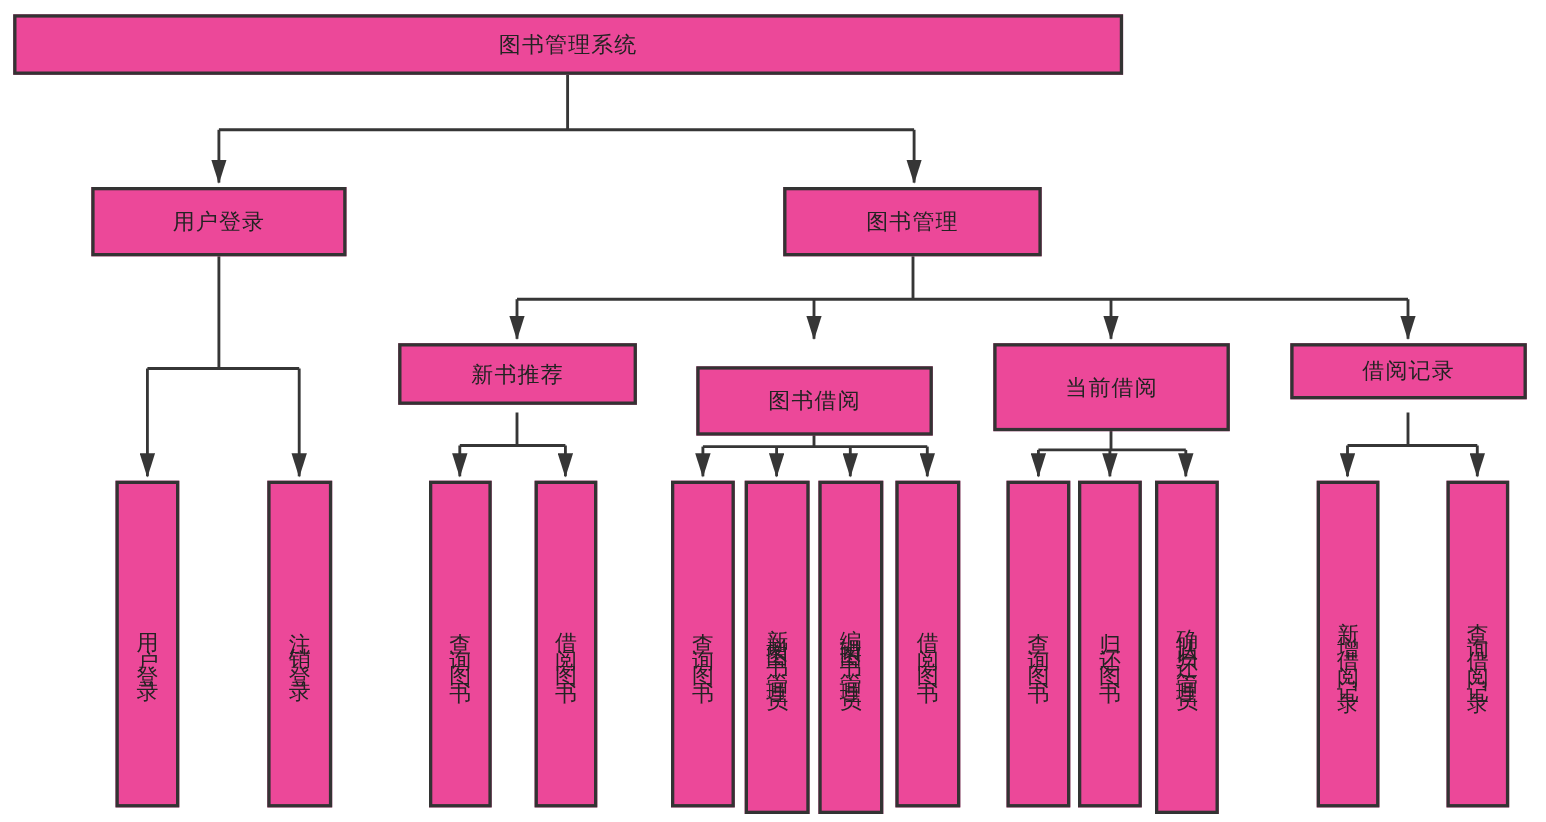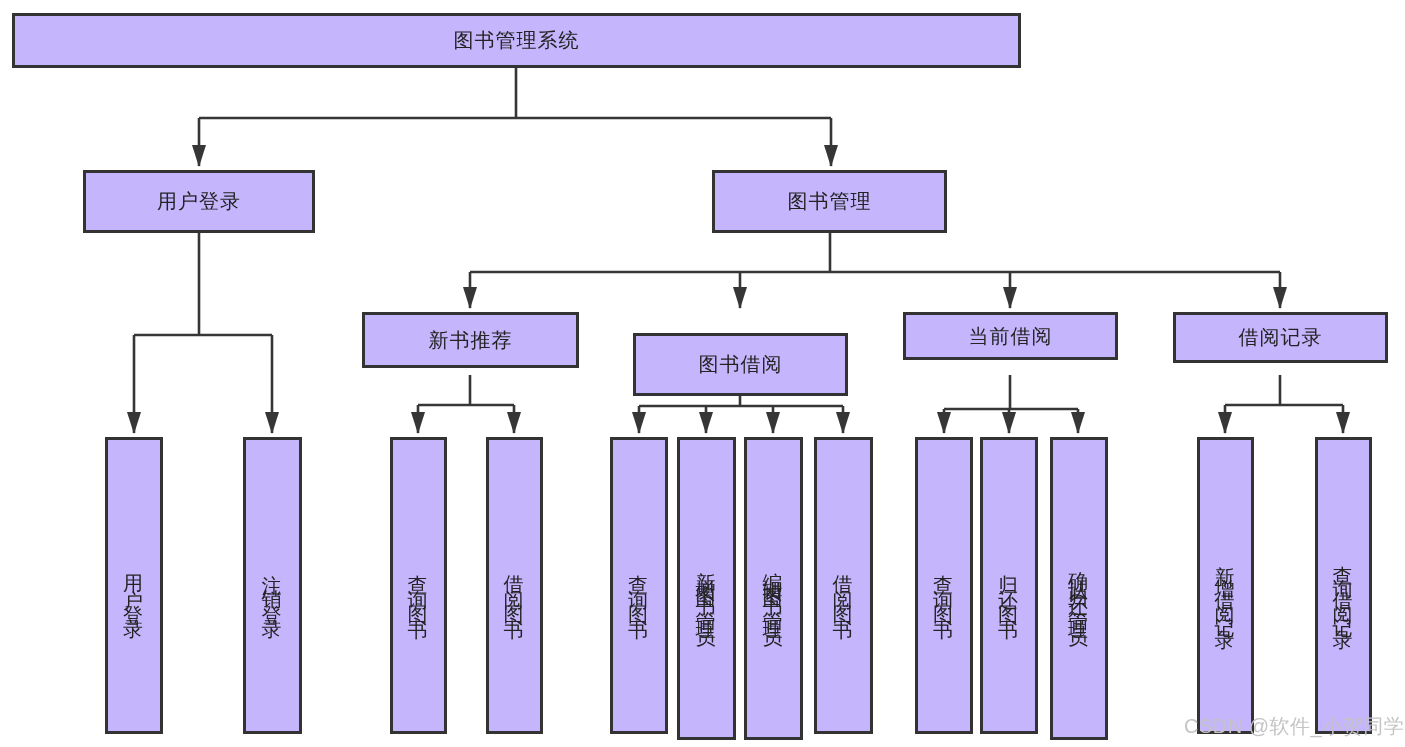--- a/index.html
+++ b/index.html
@@ -22,21 +22,21 @@
     z-index: 1;
   }
   .connectors path.wire {
     fill: none;
     stroke: #363636;
     stroke-width: 2.6;
   }
   .node {
     position: absolute;
     box-sizing: border-box;
-    background: #c4b5fd;
+    background: #ec4899;
     border: 3px solid #333333;
     color: #232323;
     display: flex;
     align-items: center;
     justify-content: center;
     z-index: 2;
     font-size: 20px;
     letter-spacing: 1px;
     text-align: center;
   }
@@ -118,36 +118,35 @@
     </g>
   </svg>
 
   <div class="node" style="left:12px; top:13px; width:1009px; height:55px;">图书管理系统</div>
 
   <div class="node" style="left:83px; top:170px; width:232px; height:63px;">用户登录</div>
   <div class="node" style="left:712px; top:170px; width:235px; height:63px;text-align:right;">图书管理</div>
 
   <div class="node" style="left:362px; top:312px; width:217px; height:56px;">新书推荐</div>
   <div class="node" style="left:633px; top:312px; width:215px; height:63px;margin-top:21px;">图书借阅</div>
-  <div class="node" style="left:903px; top:312px; width:215px; height:48px;">当前借阅</div>
+  <div class="node" style="left:903px; top:312px; width:215px; height:80px;">当前借阅</div>
   <div class="node" style="left:1173px; top:312px; width:215px; height:51px;">借阅记录</div>
 
   <div class="node leaf" style="left:105px; top:437px; width:58px; height:297px;">用户登录</div>
   <div class="node leaf" style="left:243px; top:437px; width:59px; height:297px;">注销登录</div>
 
   <div class="node leaf" style="left:390px; top:437px; width:57px; height:297px;">查询图书</div>
   <div class="node leaf" style="left:486px; top:437px; width:57px; height:297px;">借阅图书</div>
 
   <div class="node leaf" style="left:610px; top:437px; width:58px; height:297px;">查询图书</div>
   <div class="node leaf long" style="left:677px; top:437px; width:59px; height:303px;">新增图书（管理员）</div>
   <div class="node leaf long" style="left:744px; top:437px; width:59px; height:303px;">编辑图书（管理员）</div>
   <div class="node leaf" style="left:814px; top:437px; width:59px; height:297px;">借阅图书</div>
 
   <div class="node leaf" style="left:915px; top:437px; width:58px; height:297px;">查询图书</div>
   <div class="node leaf" style="left:980px; top:437px; width:58px; height:297px;">归还图书</div>
   <div class="node leaf long" style="left:1050px; top:437px; width:58px; height:303px;">确认归还（管理员）</div>
 
   <div class="node leaf mid" style="left:1197px; top:437px; width:57px; height:297px;">新增借阅记录</div>
   <div class="node leaf mid" style="left:1315px; top:437px; width:57px; height:297px;">查询借阅记录</div>
 
-  <div class="watermark">CSDN @软件_小贺同学</div>
 
 </div>
 
 </body></html>

